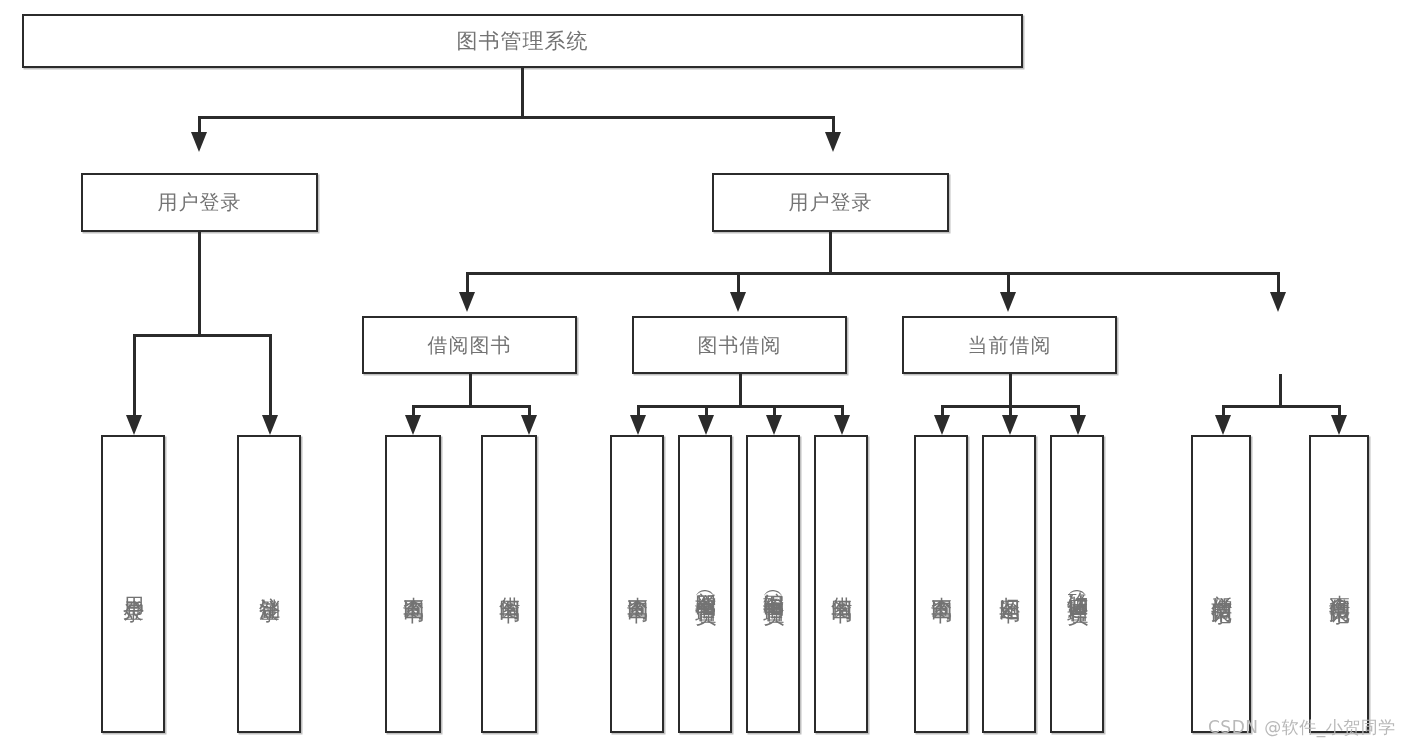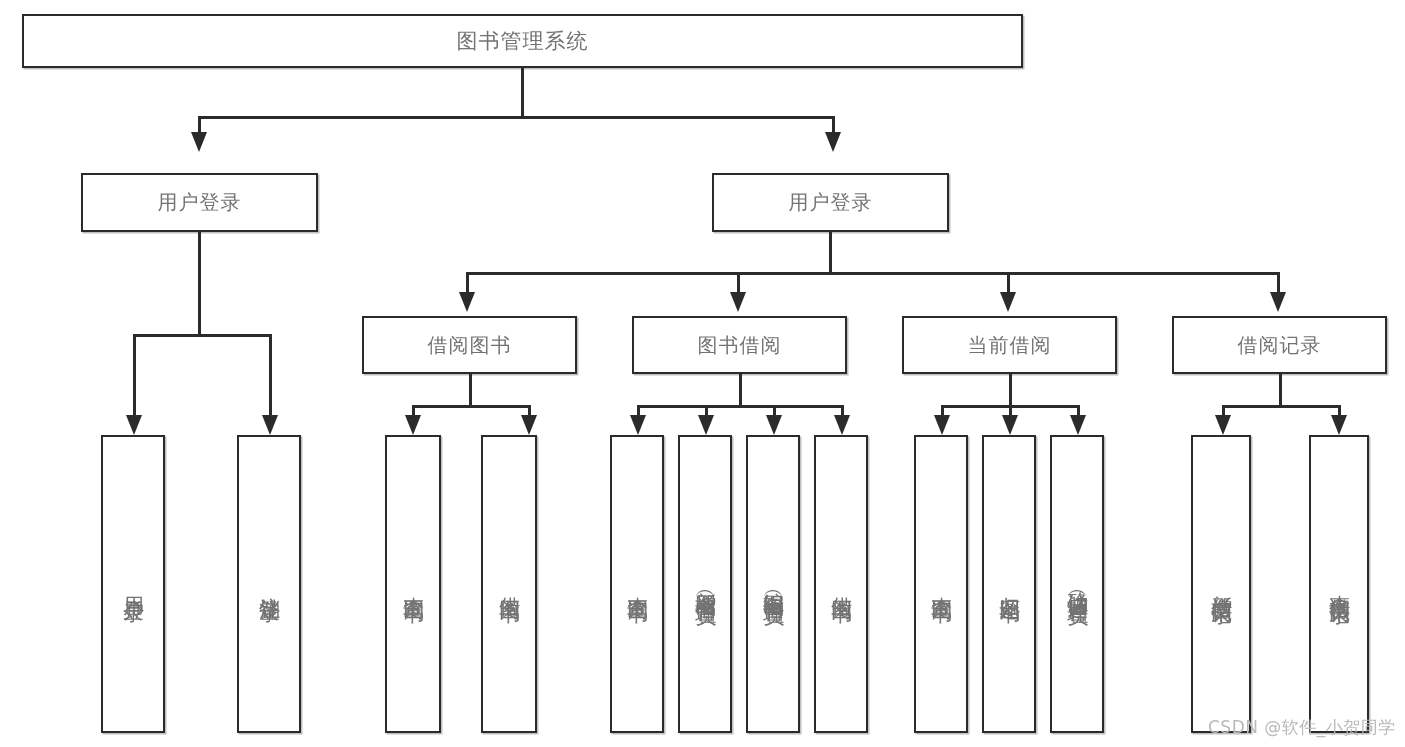--- a/index.html
+++ b/index.html
@@ -118,23 +118,20 @@
 
   <div class="node" style="left:362px;top:316px;width:215px;height:58px;">
     <span class="lbl">借阅图书</span>
   </div>
   <div class="node" style="left:632px;top:316px;width:215px;height:58px;">
     <span class="lbl">图书借阅</span>
   </div>
   <div class="node" style="left:902px;top:316px;width:215px;height:58px;">
     <span class="lbl">当前借阅</span>
   </div>
-  <div class="node" style="left:1172px;top:316px;width:215px;height:58px;">
-    <span class="lbl">借阅记录</span>
-  </div>
 
   <div class="ln v" style="left:469px;top:374px;height:33px;"></div>
   <div class="ln h" style="left:412px;top:405px;width:118px;"></div>
   <div class="ln v" style="left:412px;top:405px;height:13px;"></div>
   <div class="ln v" style="left:528px;top:405px;height:13px;"></div>
   <div class="arrow" style="left:405px;top:415px;"></div>
   <div class="arrow" style="left:521px;top:415px;"></div>
 
   <div class="ln v" style="left:739px;top:374px;height:33px;"></div>
   <div class="ln h" style="left:637px;top:405px;width:206px;"></div>

